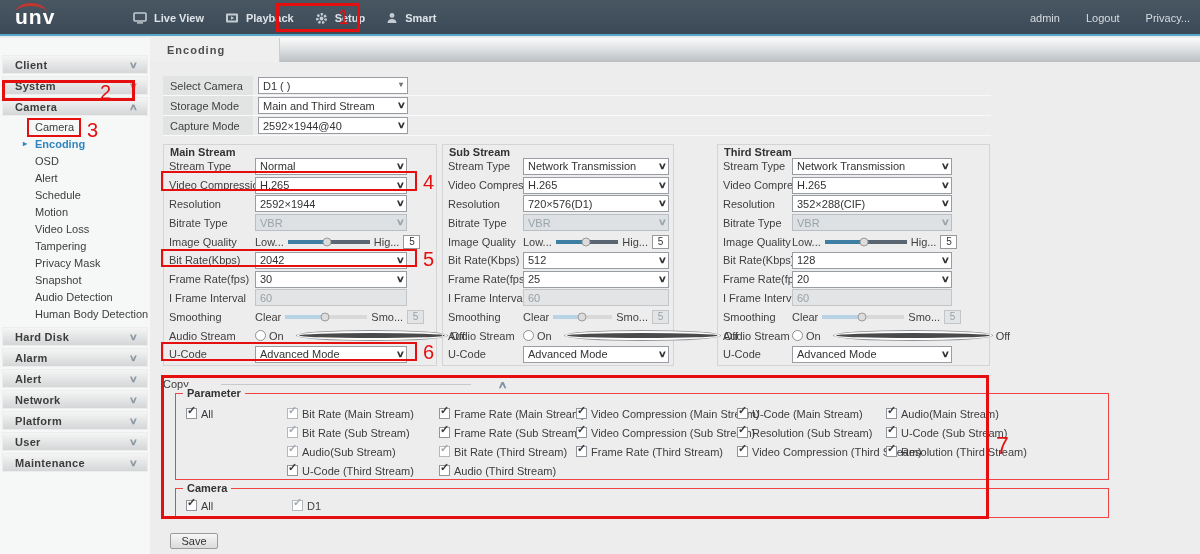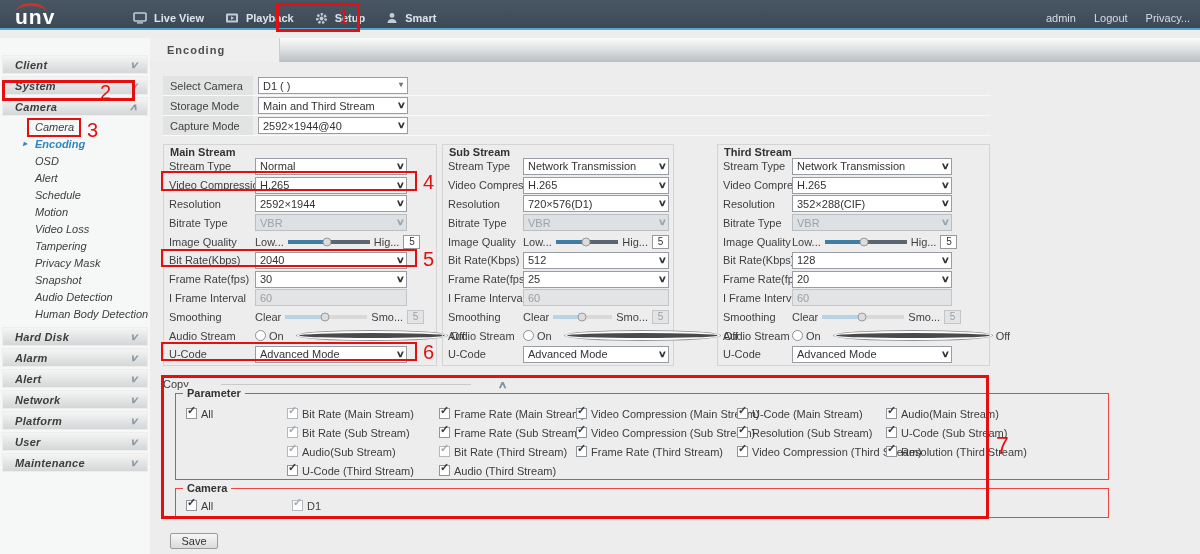--- a/index.html
+++ b/index.html
@@ -1,32 +1,32 @@
 <!DOCTYPE html>
 <html><head>
 <meta charset="utf-8">
 <style>
 * { margin:0; padding:0; box-sizing:border-box; }
 body { font-family:"Liberation Sans", sans-serif; background:#fff; }
 .screen { position:relative; width:1200px; height:554px; background:#ededed; overflow:hidden; }
 
 
-header { position:absolute; top:0; left:0; width:100%; height:30px;
+header { position:absolute; top:0; left:0; width:100%; height:36px;
   background:linear-gradient(#495763,#3c4956); border-bottom:2px solid #57a7c9; }
 .logo { position:absolute; left:15px; top:5px; color:#fdfdfd; font-size:21px; font-weight:bold; letter-spacing:1px; }
 .logo-arc { position:absolute; left:0px; top:-2px; width:32px; height:10px;
   border-top:3px solid #c4362e; border-radius:50% 50% 0 0 / 100% 100% 0 0; }
 nav { position:absolute; left:133px; top:0; height:36px; display:flex; align-items:center; gap:21px; }
 .nav-item { display:flex; align-items:center; gap:7px; color:#dde4e9; font-size:11px; font-weight:bold; cursor:pointer; white-space:nowrap; }
 .nav-icon { display:flex; }
-.header-links { position:absolute; right:10px; top:0; height:36px; display:flex; align-items:center; gap:18px; color:#d7dde2; font-size:11px; }
+.header-links { position:absolute; right:10px; top:0; height:36px; display:flex; align-items:center; gap:26px; color:#d7dde2; font-size:11px; }
 .header-links span { cursor:pointer; }
 
 
-#sidebar { position:absolute; left:0; top:38px; width:150px; bottom:0; background:#f6f7f7; padding-top:17px;font-style:italic; }
+#sidebar { position:absolute; left:0; top:38px; width:150px; bottom:0; background:#f6f7f7; padding-top:17px; }
 .sgroup { height:19px; margin:0 2px 2px 2px; background:linear-gradient(#f5f5f5,#d4d6d7);
   border:1px solid #eceded; display:flex; align-items:center; justify-content:space-between;
   padding:0 10px 0 12px; cursor:pointer; }
 .sgroup .glabel { font-size:11px; font-weight:bold; color:#3d3d3d; letter-spacing:.3px; }
 .chev { font-size:9px; color:#8d99a3; font-weight:bold; transform:scaleX(1.4); }
 .subitems { margin:2px 0 5px 0; }
 .sitem { height:17px; display:flex; align-items:center; padding-left:35px; font-size:11px; color:#3d3d3d; position:relative; cursor:pointer; }
 .sitem.selected { color:#2e86c0; font-weight:bold; }
 .sitem .marker { position:absolute; left:23px; font-size:8px; color:#2e86c0; }
 
@@ -321,21 +321,21 @@
               <span class="mini">Low...</span>
               <div class="slider dark">
                 <span class="handle"></span>
               </div>
               <span class="mini">Hig...</span>
               <div class="numbox">5</div>
             </div>
             <div class="srow">
               <span class="lbl">Bit Rate(Kbps)</span>
               <div class="sel">
-                <span class="val">2040</span>
+                <span class="val">2042</span>
                 <span class="arrow">∨</span>
               </div>
             </div>
             <div class="srow">
               <span class="lbl">Frame Rate(fps)</span>
               <div class="sel">
                 <span class="val">30</span>
                 <span class="arrow">∨</span>
               </div>
             </div>

